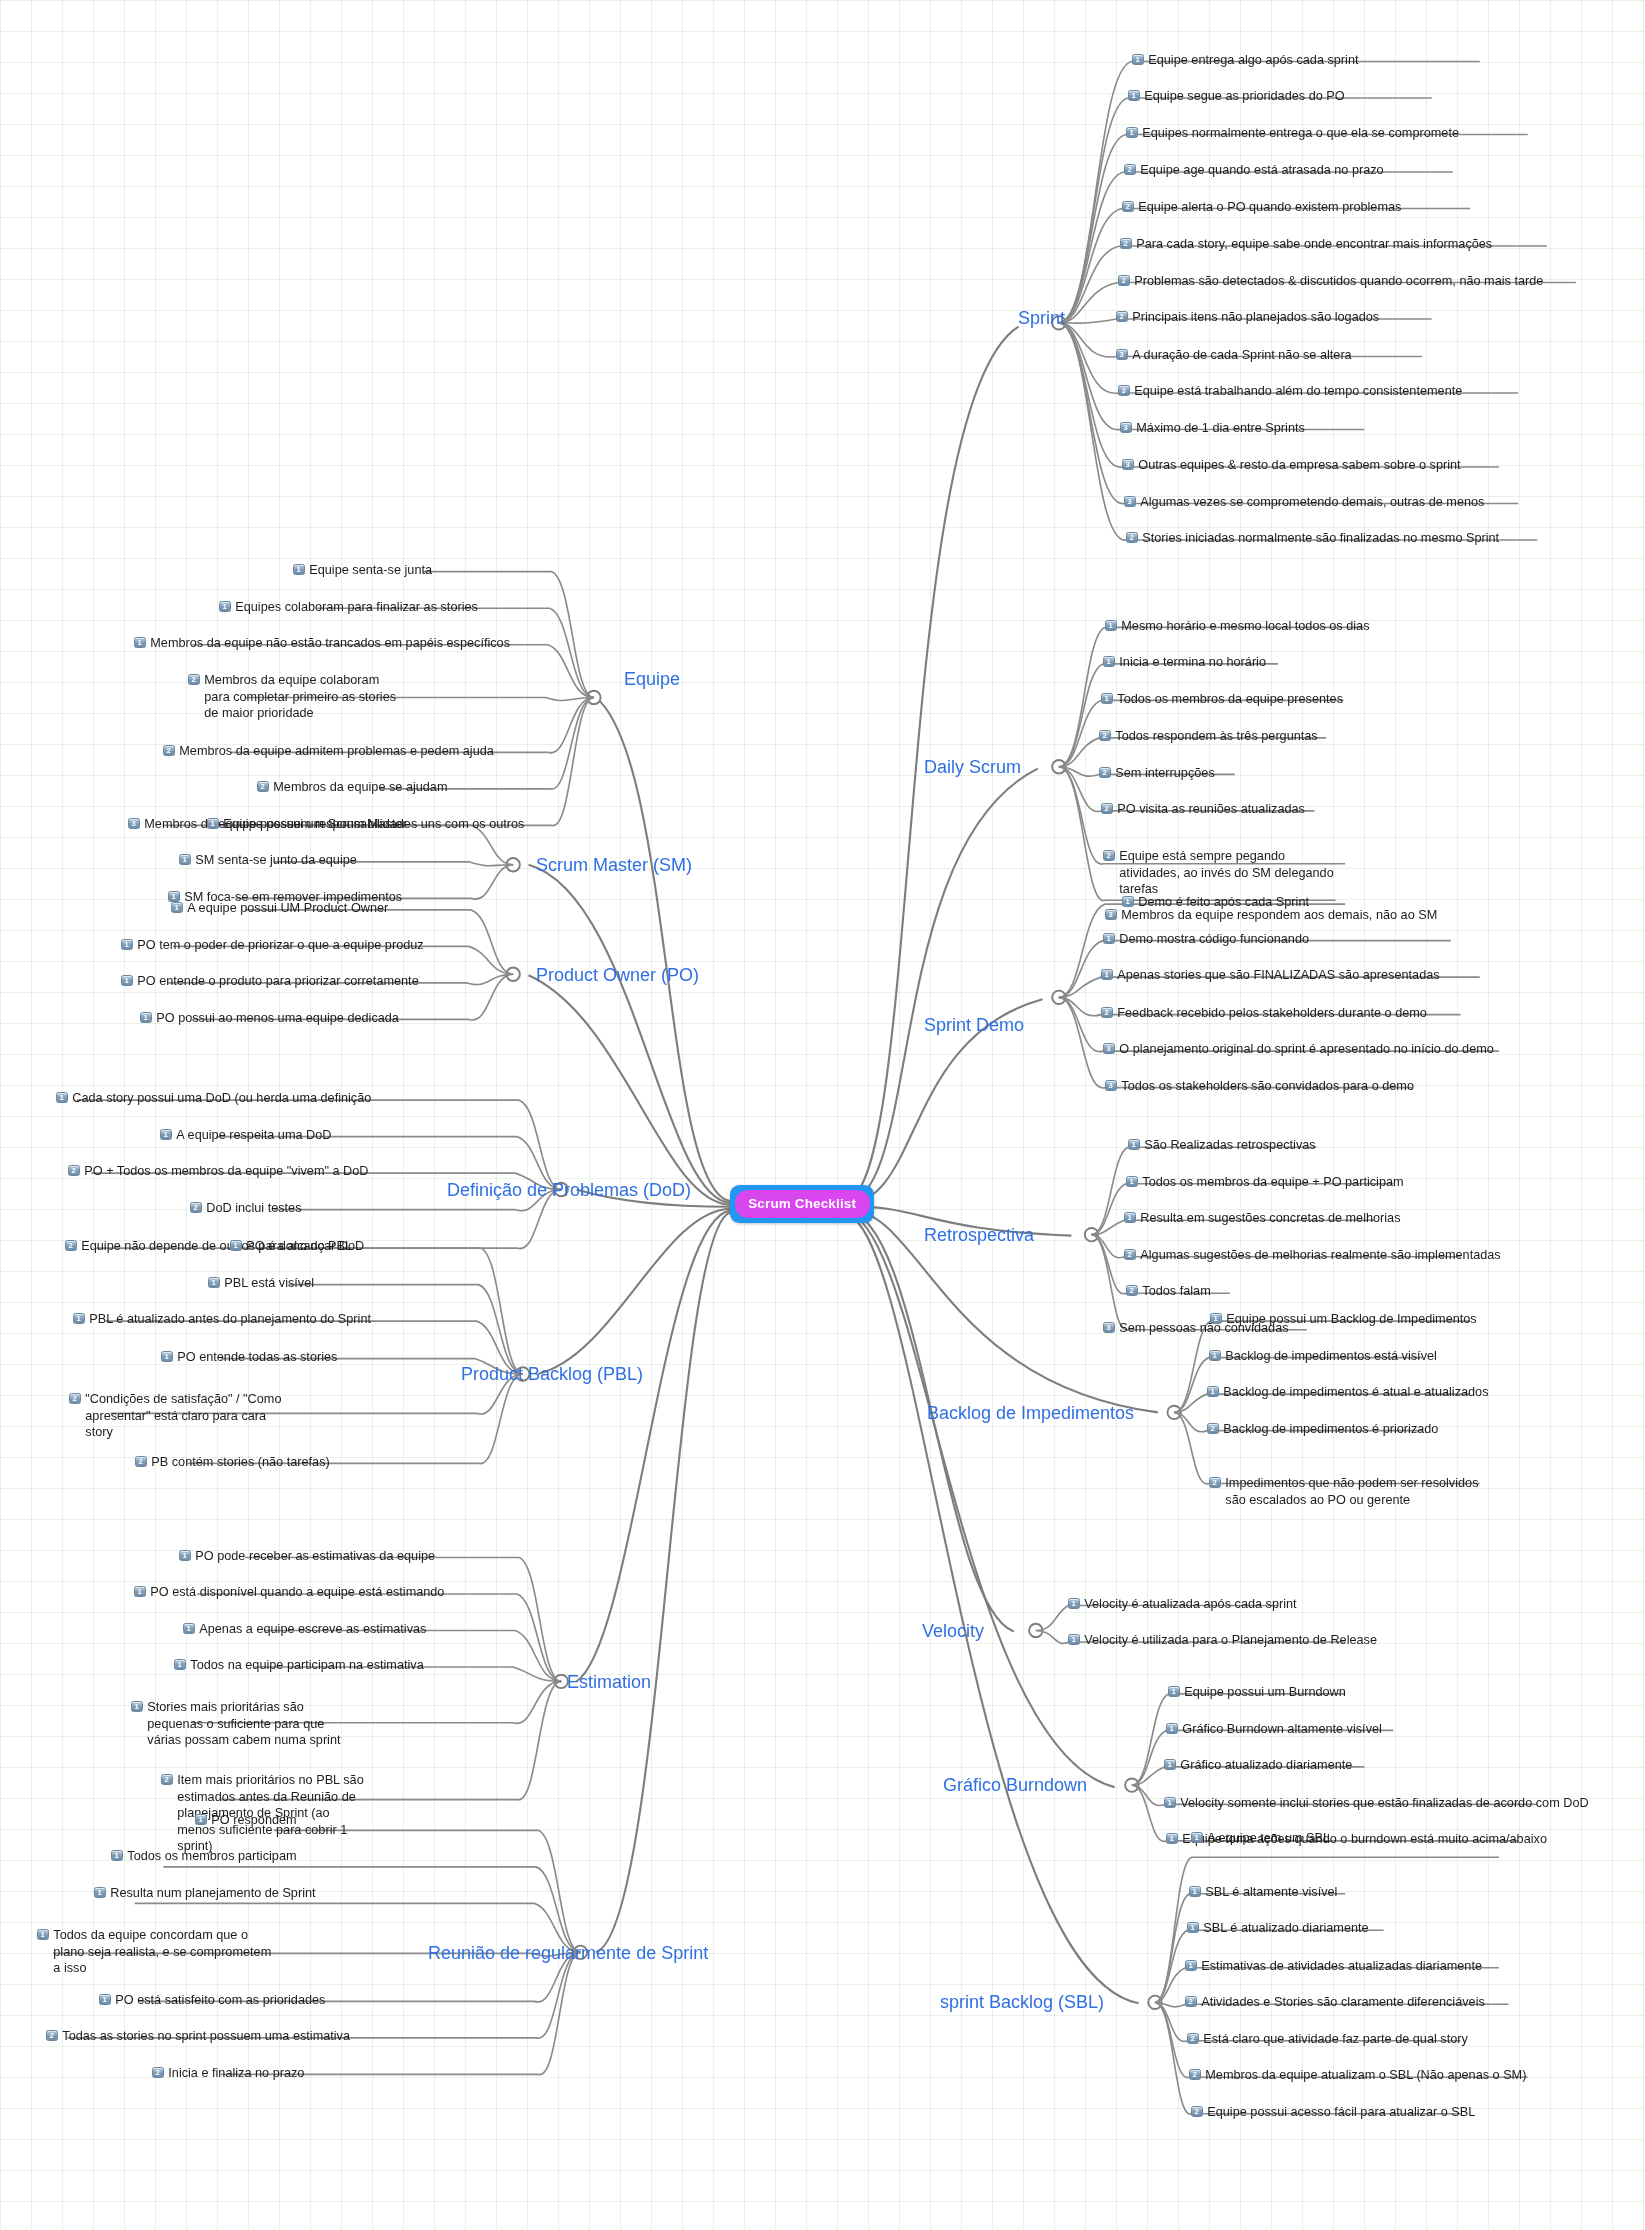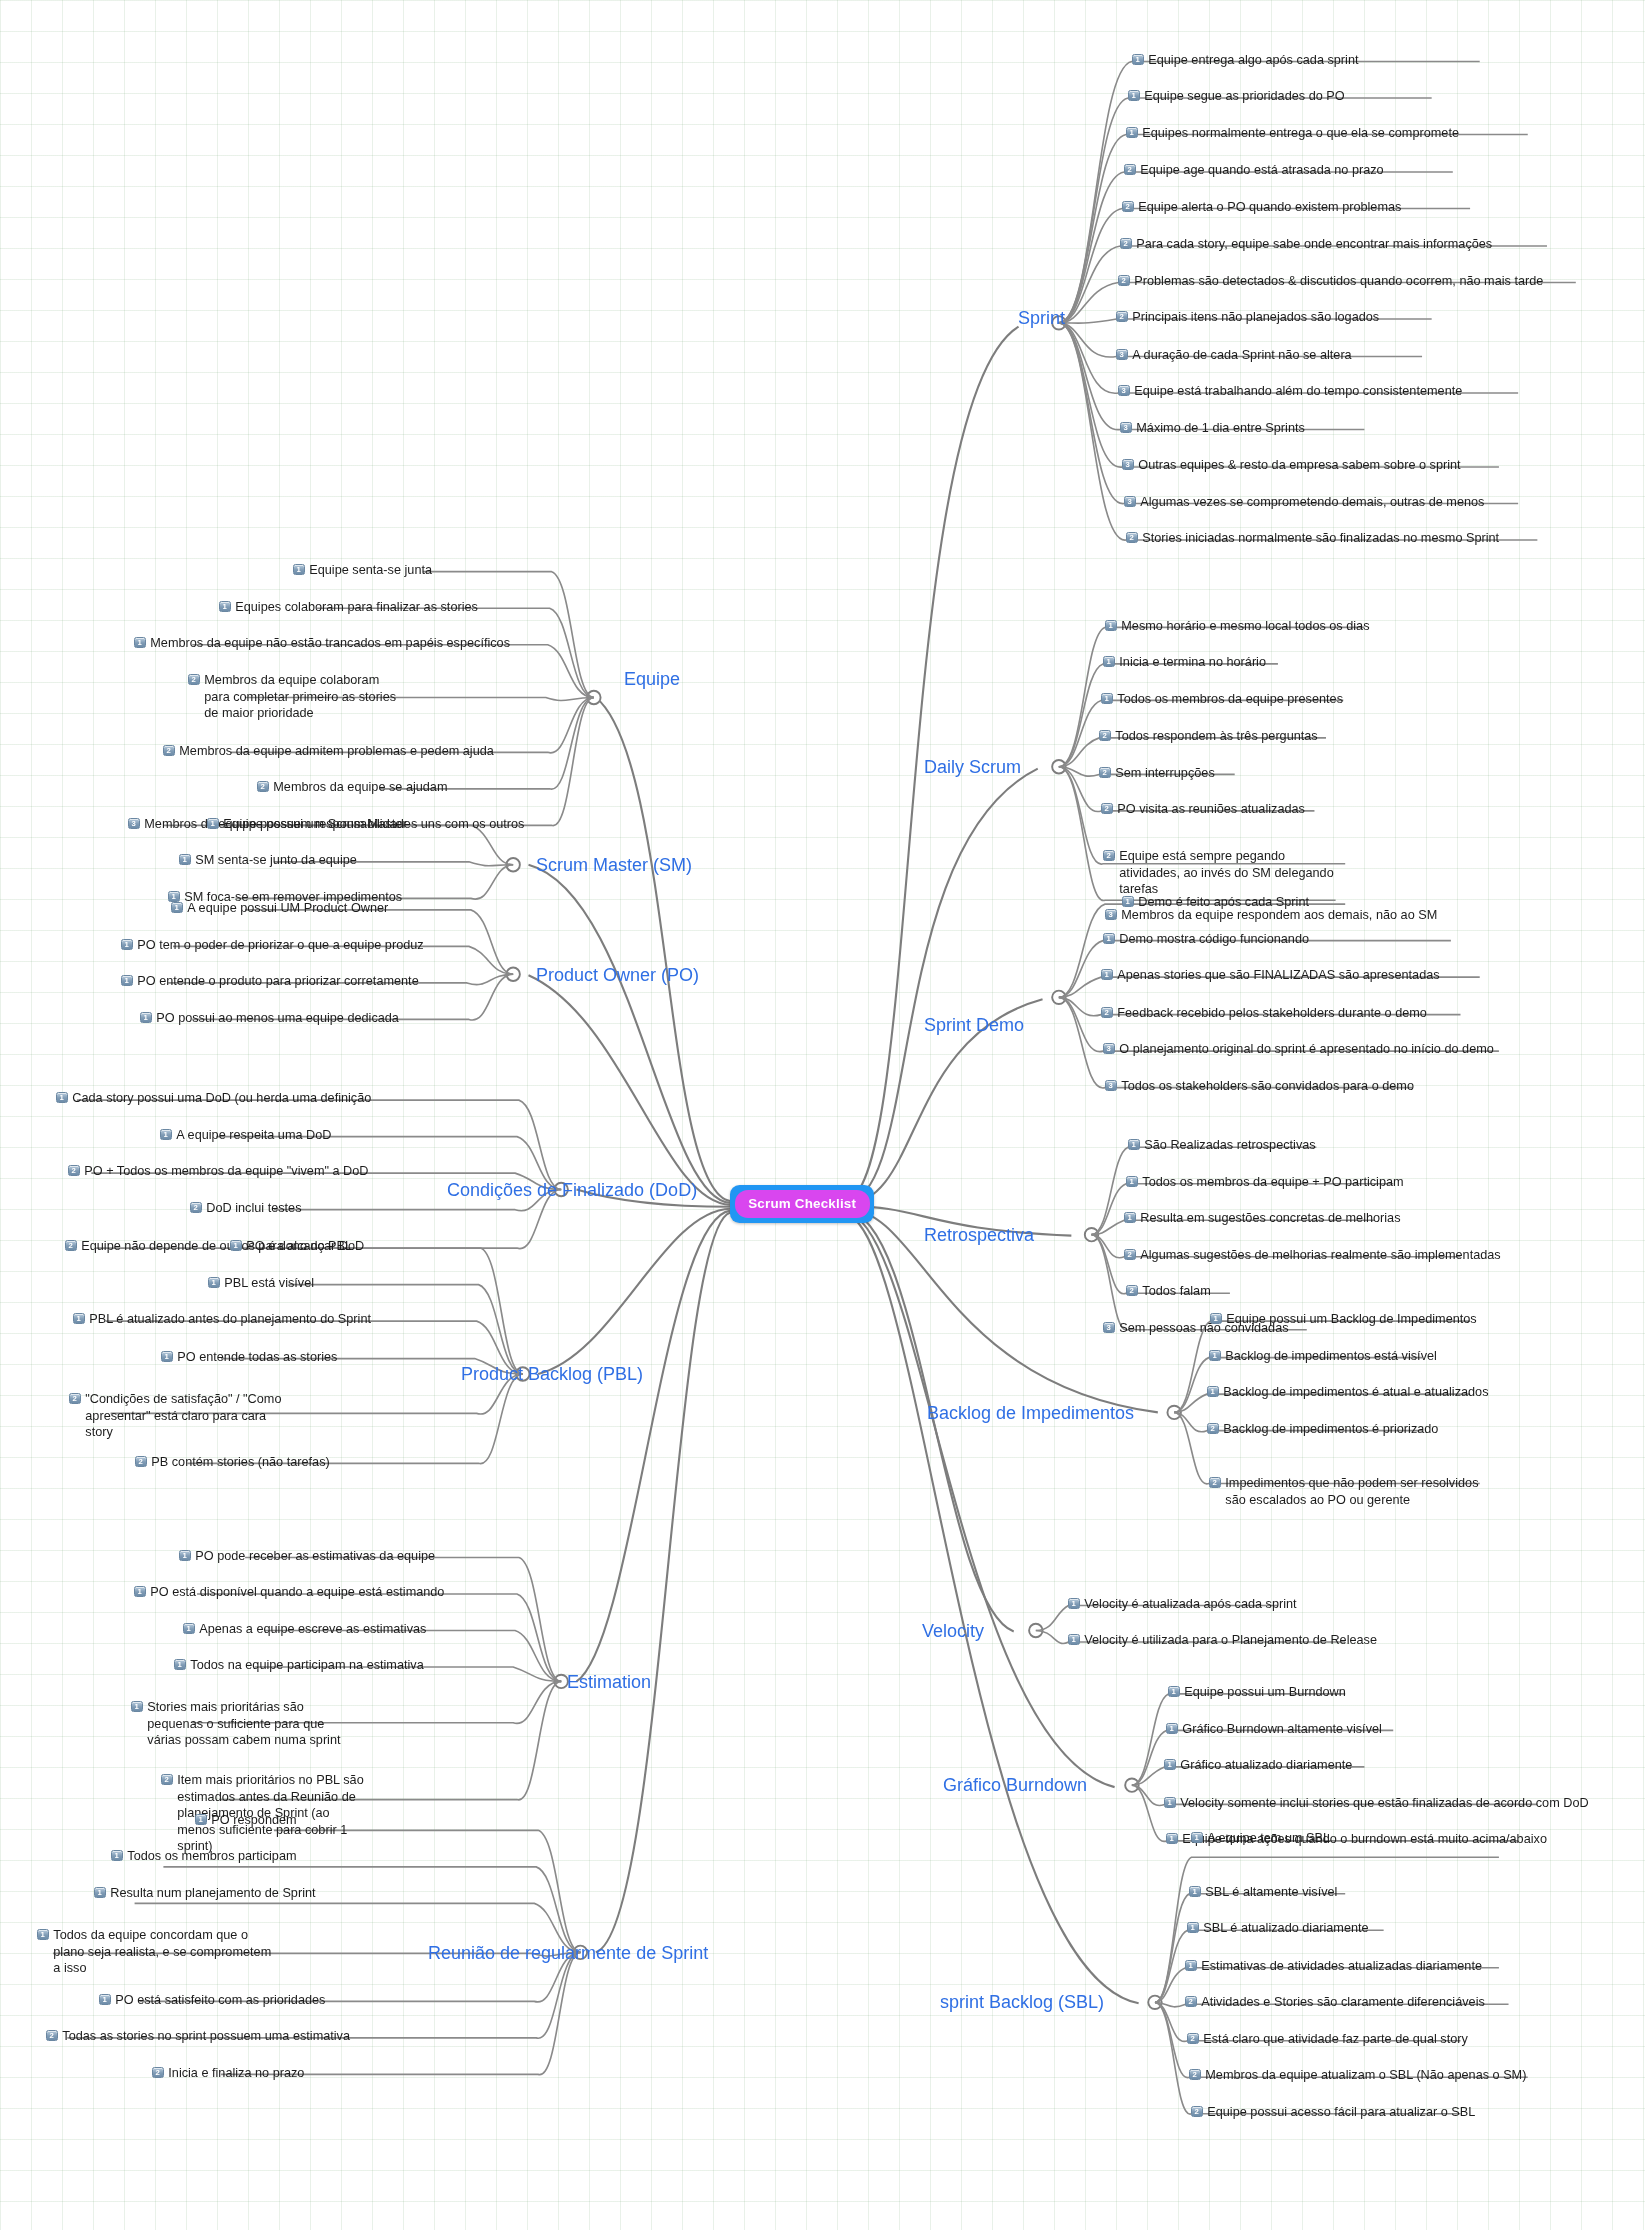--- a/index.html
+++ b/index.html
@@ -242,21 +242,21 @@
   <div class="topic right" style="left:924px;  top:988px;margin-top:27px;">Sprint Demo</div>
   <div class="topic right" style="left:924px;  top:1225px;">Retrospectiva</div>
   <div class="topic right" style="left:927px;  top:1403px;">Backlog de Impedimentos</div>
   <div class="topic right" style="left:922px;  top:1621px;">Velocity</div>
   <div class="topic right" style="left:943px;  top:1775px;">Gráfico Burndown</div>
   <div class="topic right" style="left:940px;  top:1992px;">sprint Backlog (SBL)</div>
 
   <div class="topic left" style="left:624px;  top:669px;">Equipe</div>
   <div class="topic left" style="left:536px;  top:855px;">Scrum Master (SM)</div>
   <div class="topic left" style="left:536px;  top:965px;">Product Owner (PO)</div>
-  <div class="topic left" style="left:447px;  top:1180px;">Condições de Finalizado (DoD)</div>
+  <div class="topic left" style="left:447px;  top:1180px;">Definição de Problemas (DoD)</div>
   <div class="topic left" style="left:461px;  top:1364px;">Product Backlog (PBL)</div>
   <div class="topic left" style="left:567px;  top:1672px;">Estimation</div>
   <div class="topic left" style="left:428px;  top:1943px;">Reunião de regularmente de Sprint</div>
 
   <div class="leaf" style="left:1132px; top:52px;">
       <span class="pri">1</span>
       <span class="txt">Equipe entrega algo após cada sprint</span>
     </div>
   <div class="leaf" style="left:1128px; top:88px;">
       <span class="pri">1</span>

